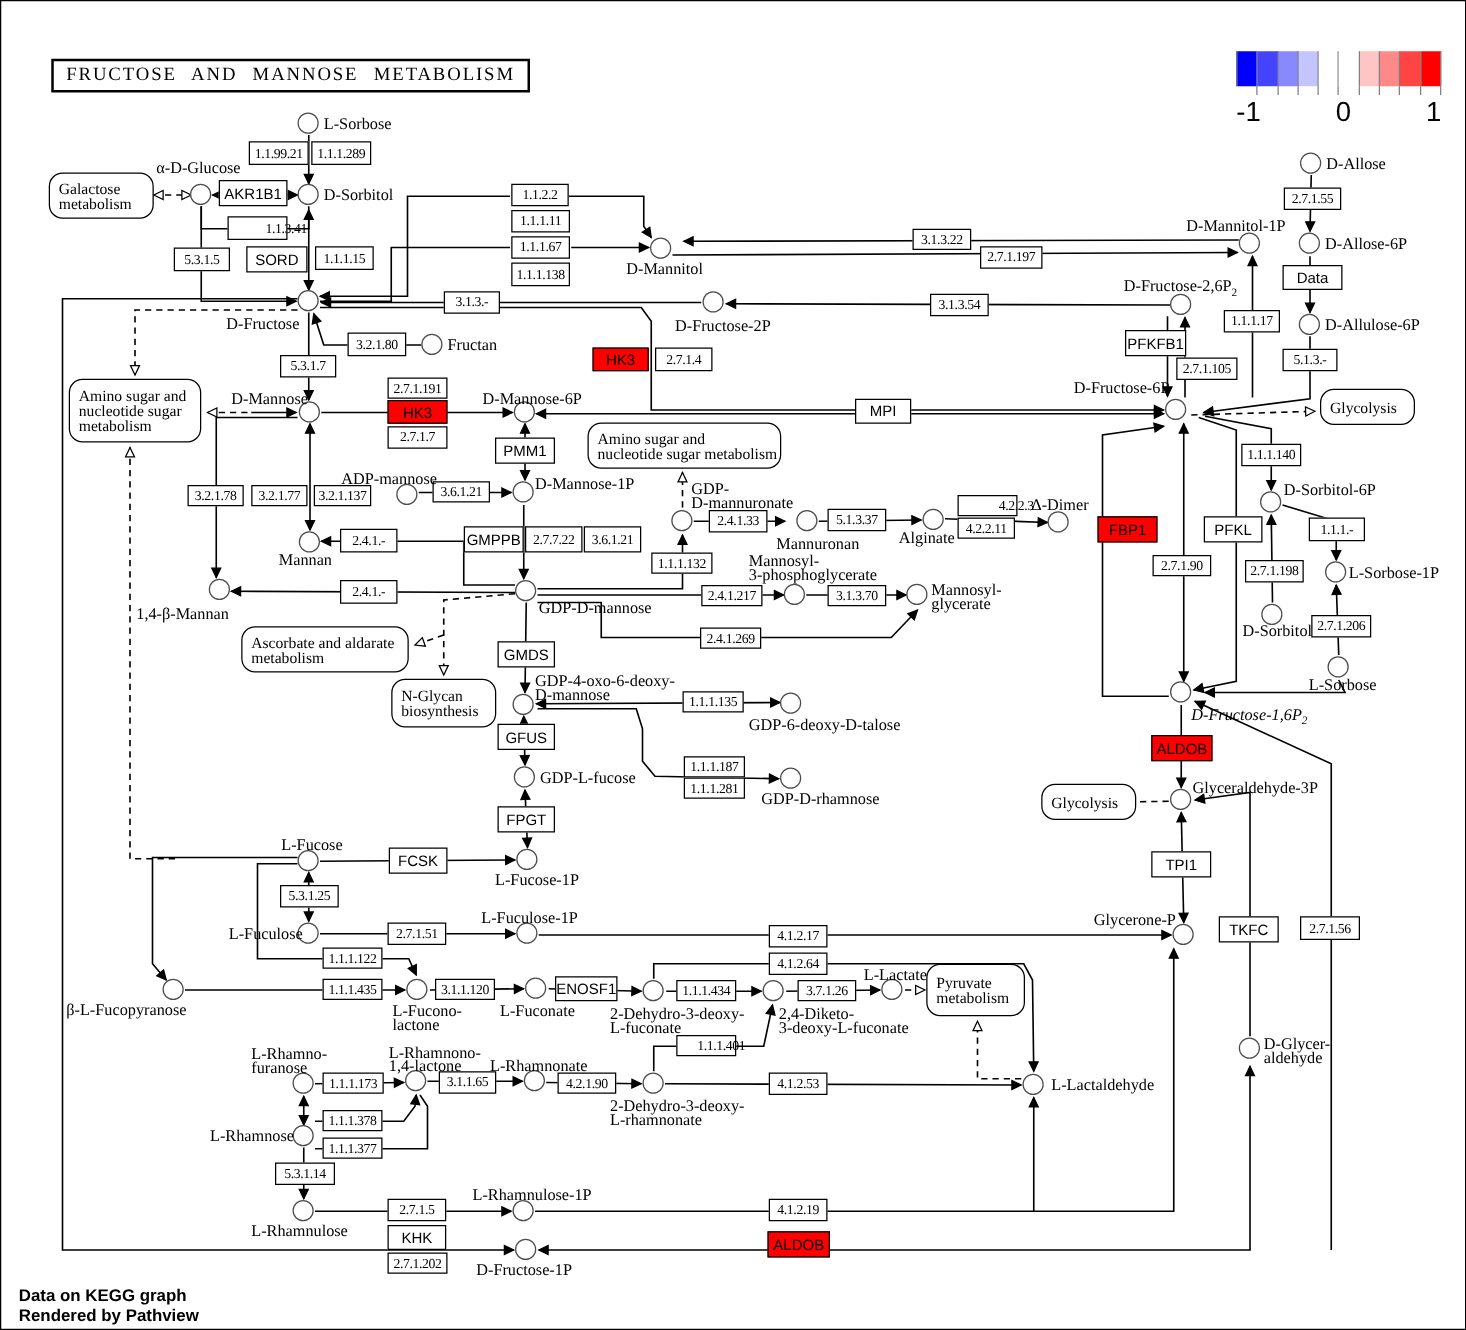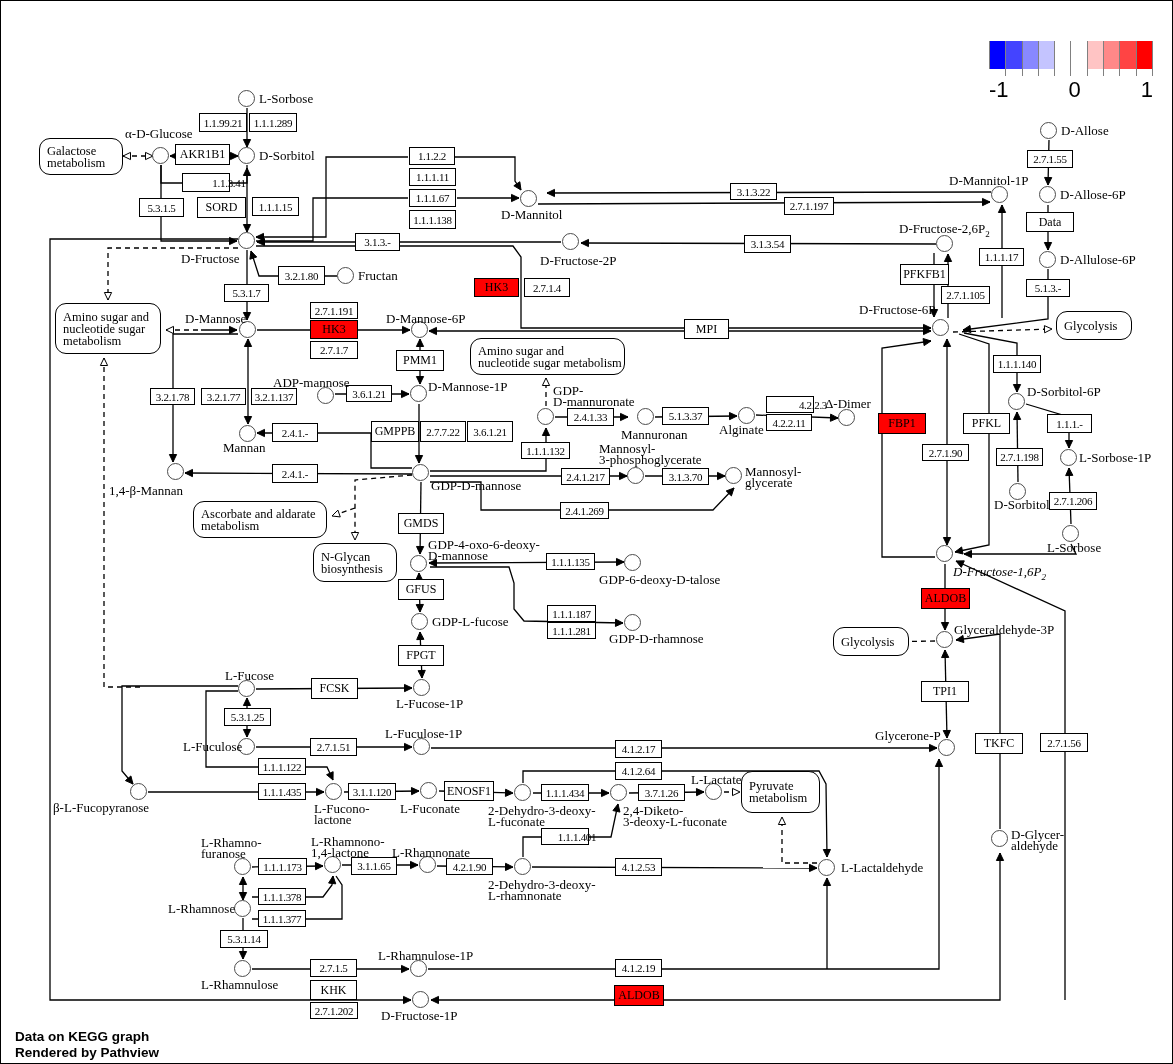--- a/index.html
+++ b/index.html
@@ -4,21 +4,21 @@
 <style>
   html,body{margin:0;padding:0;background:#fff;}
   #canvas{position:relative;width:1171px;height:1062px;border:1px solid #000;background:#fff;overflow:hidden;
           font-family:"Liberation Serif",serif;color:#000;}
   #edge-svg{position:absolute;left:0;top:0;width:100%;height:100%;}
   .titlebox{position:absolute;left:40px;top:46px;border:2px solid #000;padding:3px 10px;
             font-size:15px;letter-spacing:1.5px;word-spacing:7px;background:#fff;}
   .enzyme{position:absolute;border:1px solid #000;background:#fff;text-align:center;
           font-size:11px;letter-spacing:-0.3px;display:flex;align-items:center;justify-content:center;
           white-space:nowrap;box-sizing:border-box;}
-  .enzyme.sans{font-family:Liberation Serif, serif;font-size:12px;letter-spacing:0;}
+  .enzyme.sans{font-family:Liberation Sans, sans-serif;font-size:12px;letter-spacing:0;}
   .enzyme.red{background:#ff0000;}
   .met-circle{position:absolute;width:17px;height:17px;border:1.4px solid #4d4d4d;border-radius:50%;
               background:#fff;box-sizing:border-box;}
   .met-label{position:absolute;font-size:13px;line-height:11px;white-space:nowrap;}
   .met-label sub{font-size:9px;}
   .pathway{position:absolute;border:1.3px solid #000;border-radius:11px;background:#fff;
            font-size:12.5px;line-height:12px;padding:5px 7px;box-sizing:border-box;
            display:flex;flex-direction:column;justify-content:center;white-space:nowrap;}
   .legend{position:absolute;left:988px;top:40px;width:164px;}
   .legend-bar{display:flex;height:28px;}
@@ -226,20 +226,21 @@
       <polygon points="963,553 970.5,549.4 970.5,556.6" fill="#000000" stroke="#000000" stroke-width="1"></polygon>
       <polyline points="411,474 354,479 354,539" fill="none" stroke="#000000" stroke-width="1.3" stroke-dasharray="5,4"></polyline>
       <polygon points="354,539 350.4,531.5 357.6,531.5" fill="#ffffff" stroke="#000000" stroke-width="1"></polygon>
       <polyline points="354,507 331,515" fill="none" stroke="#000000" stroke-width="1.3" stroke-dasharray="5,4"></polyline>
       <polygon points="331,515 336.9010517255076,509.1359068447983 339.2664002250848,515.9362837810826" fill="#ffffff" stroke="#000000" stroke-width="1"></polygon>
       <polyline points="103,357 103,686 140,686" fill="none" stroke="#000000" stroke-width="1.3" stroke-dasharray="5,4"></polyline>
       <polygon points="103,357 106.6,364.5 99.4,364.5" fill="#ffffff" stroke="#000000" stroke-width="1"></polygon>
       <polyline points="237,247 107,247 107,299" fill="none" stroke="#000000" stroke-width="1.3" stroke-dasharray="5,4"></polyline>
       <polygon points="107,299 103.4,291.5 110.6,291.5" fill="#ffffff" stroke="#000000" stroke-width="1"></polygon>
     </svg>
+  <div class="titlebox">FRUCTOSE  AND  MANNOSE  METABOLISM</div>
 
   <div class="legend">
     <div class="legend-bar" id="legend-bar">
         <div class="seg" style="background: rgb(0, 0, 255);"></div>
         <div class="seg" style="background: rgb(68, 68, 255);"></div>
         <div class="seg" style="background: rgb(136, 136, 255);"></div>
         <div class="seg" style="background: rgb(196, 196, 255);"></div>
         <div class="seg" style="background: rgb(255, 255, 255);"></div>
         <div class="seg" style="background: rgb(255, 255, 255);"></div>
         <div class="seg" style="background: rgb(255, 196, 196);"></div>

